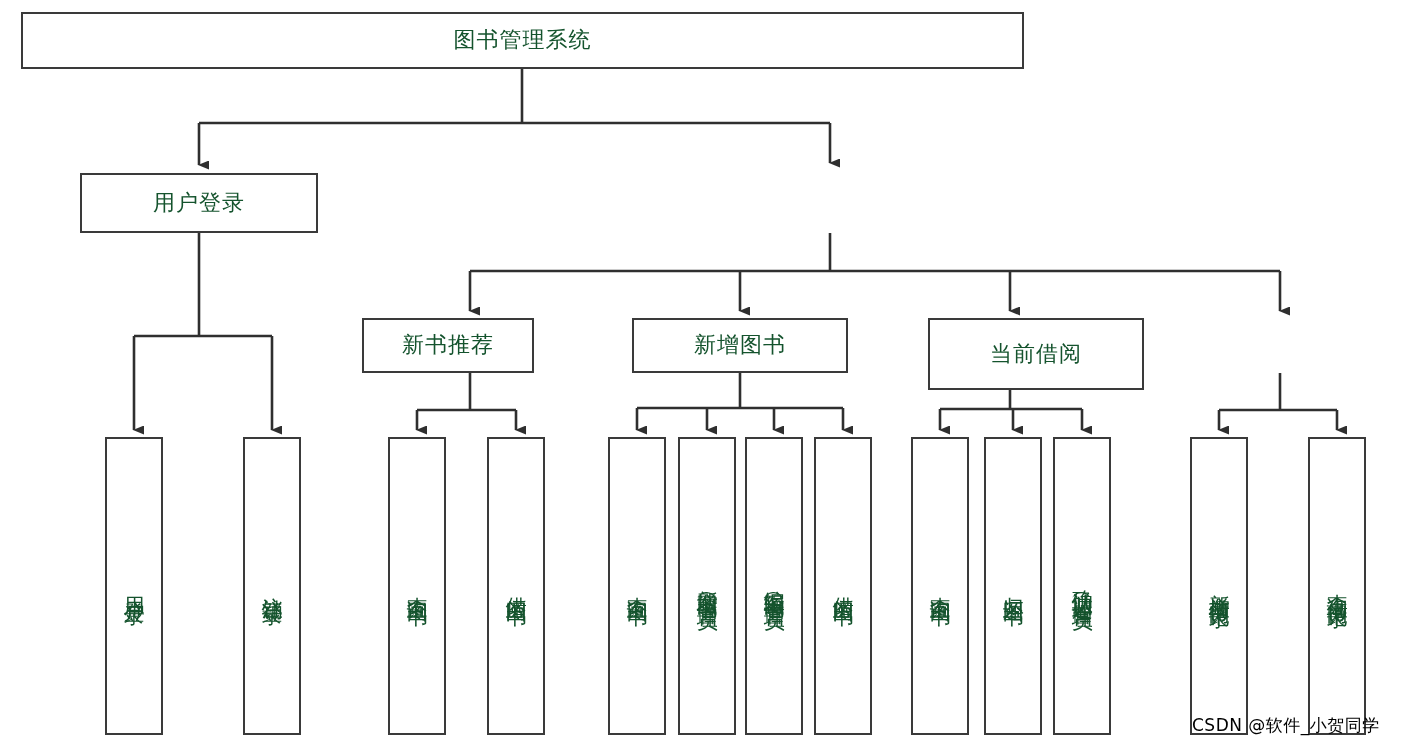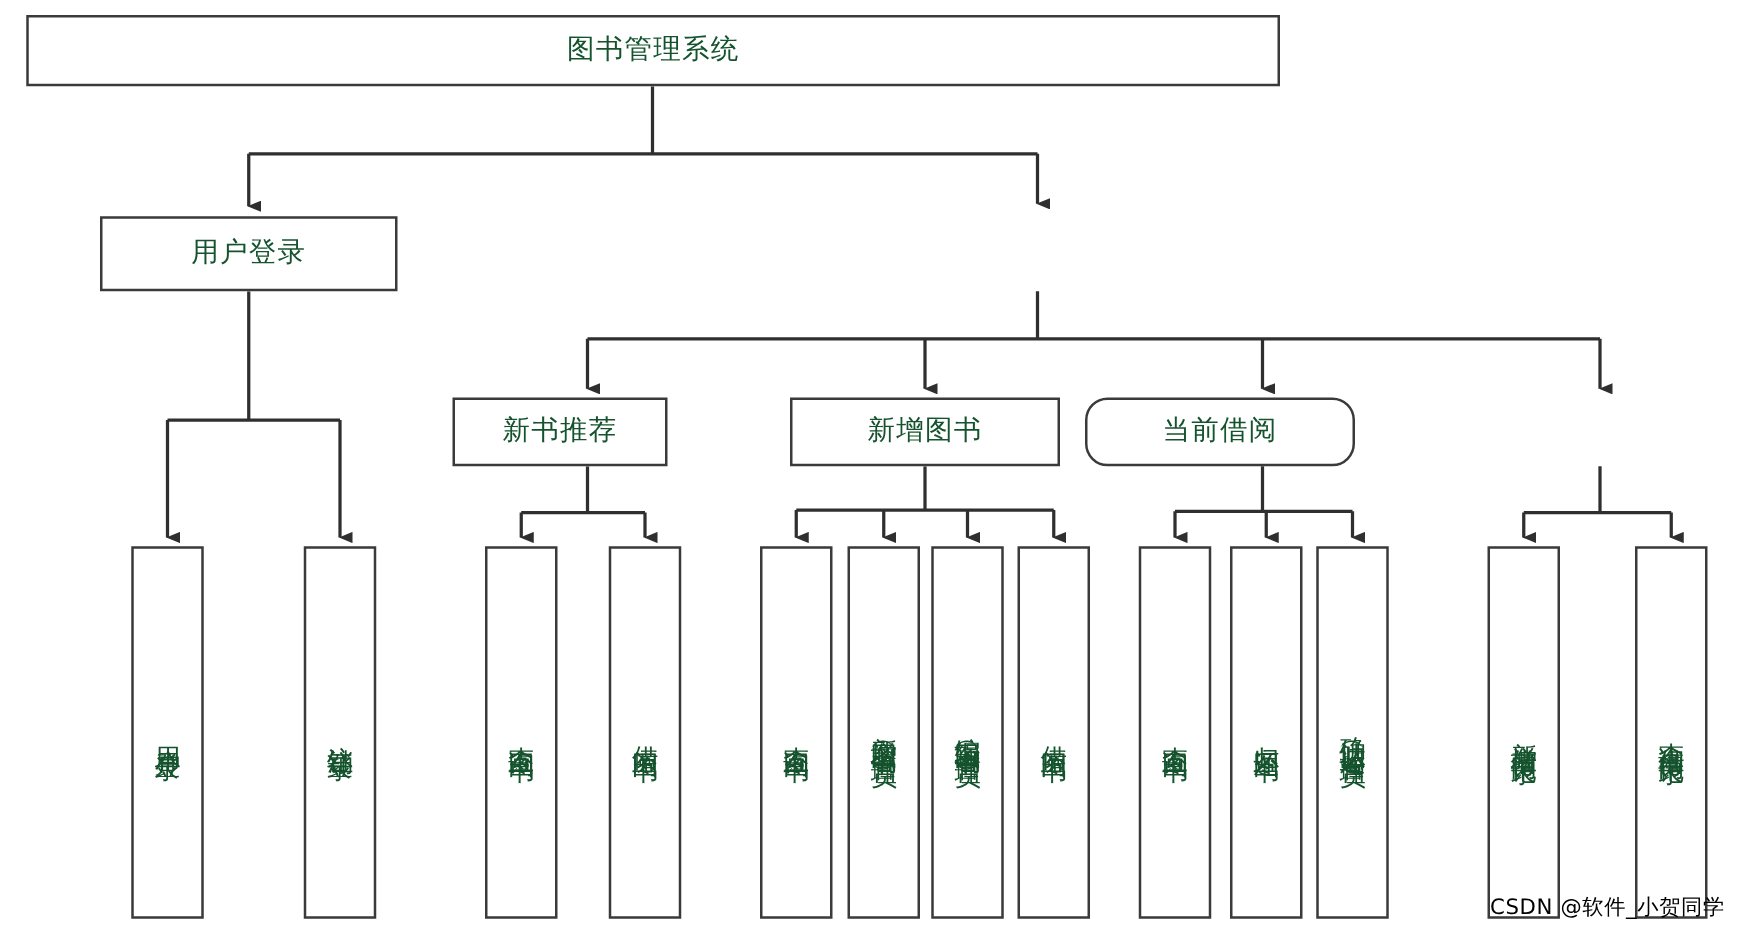--- a/index.html
+++ b/index.html
@@ -110,21 +110,21 @@
       <path d="M1337,410 L1337,430" marker-end="url(#arw)"></path>
     </g>
   </svg>
 
   <div class="node node-h" id="n-root" style="left: 21px; top: 12px; width: 1003px; height: 57px;">图书管理系统</div>
 
   <div class="node node-h" id="n-l1-0" style="left: 80px; top: 173px; width: 238px; height: 60px;">用户登录</div>
 
   <div class="node node-h" id="n-l2-0" style="left: 362px; top: 318px; width: 172px; height: 55px;">新书推荐</div>
   <div class="node node-h" id="n-l2-1" style="left: 632px; top: 318px; width: 216px; height: 55px;">新增图书</div>
-  <div class="node node-h" id="n-l2-2" style="left: 868px; top: 318px; width: 216px; height: 55px; border-radius: 18px;">当前借阅</div>
+  <div class="node node-h" id="n-l2-2" style="left: 928px; top: 318px; width: 216px; height: 72px;">当前借阅</div>
 
   <div class="node node-v" id="n-lf-0" style="left: 105px; top: 437px; width: 58px; height: 298px;">用户登录</div>
   <div class="node node-v" id="n-lf-1" style="left: 243px; top: 437px; width: 58px; height: 298px;">注销登录</div>
   <div class="node node-v" id="n-lf-2" style="left: 388px; top: 437px; width: 58px; height: 298px;">查询图书</div>
   <div class="node node-v" id="n-lf-3" style="left: 487px; top: 437px; width: 58px; height: 298px;">借阅图书</div>
   <div class="node node-v" id="n-lf-4" style="left: 608px; top: 437px; width: 58px; height: 298px;">查询图书</div>
   <div class="node node-v" id="n-lf-5" style="left: 678px; top: 437px; width: 58px; height: 298px;">新增图书（管理员）</div>
   <div class="node node-v" id="n-lf-6" style="left: 745px; top: 437px; width: 58px; height: 298px;">编辑图书（管理员）</div>
   <div class="node node-v" id="n-lf-7" style="left: 814px; top: 437px; width: 58px; height: 298px;">借阅图书</div>
   <div class="node node-v" id="n-lf-8" style="left: 911px; top: 437px; width: 58px; height: 298px;">查询图书</div>

